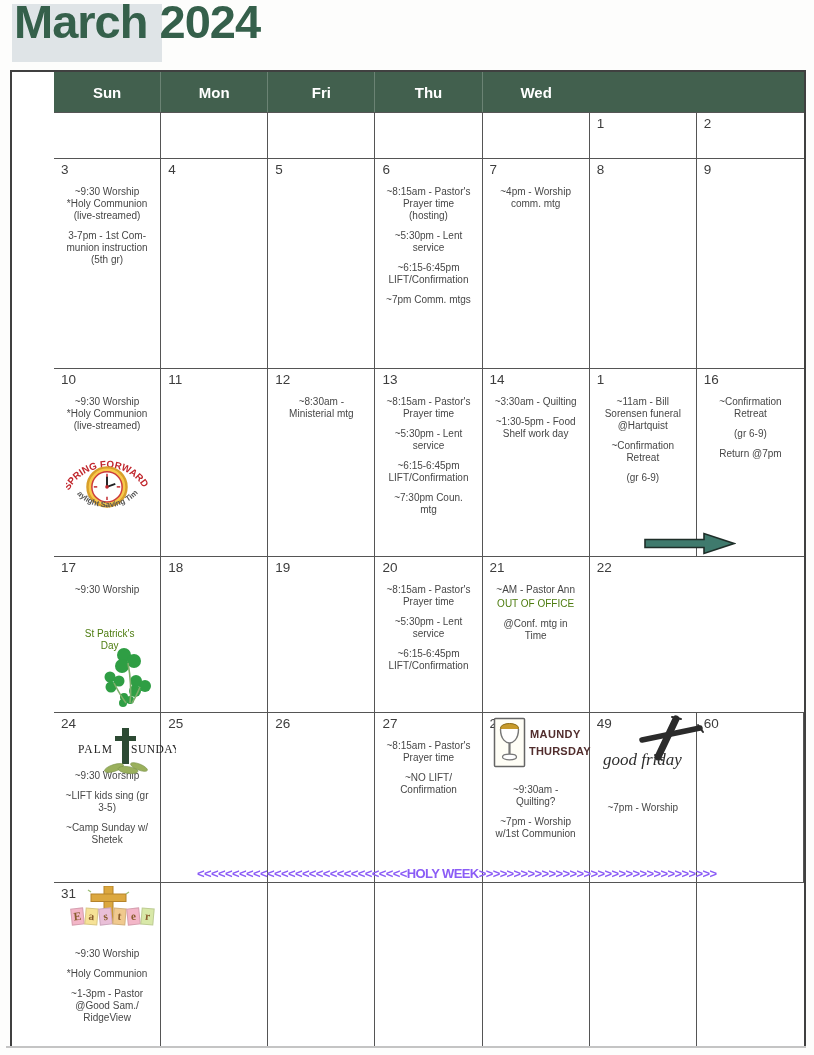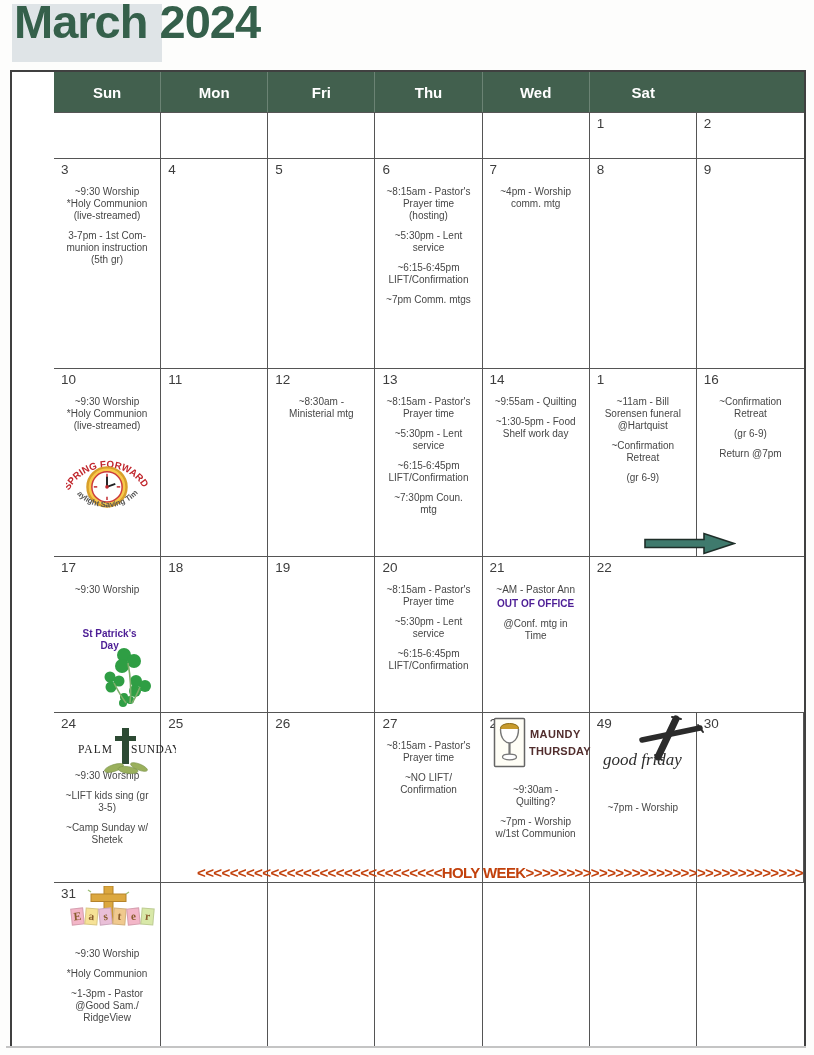--- a/index.html
+++ b/index.html
@@ -20,29 +20,29 @@
   .hcell:last-child{border-right:none;}
 
   .wrow{display:grid;grid-template-columns:repeat(7,1fr);position:relative;
        border-top:1px solid #555;}
   .cell{border-right:1px solid #555;position:relative;overflow:visible;box-sizing:border-box;}
   .cell:last-child{border-right:none;}
   .dnum{font-size:13.5px;color:#3d3d3d;padding:3px 0 0 7px;height:16px;line-height:15px;}
   .events{text-align:center;font-size:10px;color:#474747;line-height:1.2;padding:0 2px;}
   .event{white-space:pre-line;margin:8px 0;}
   .event.left{text-align:center;padding-left:5px;}
-  .event.b{font-weight:bold;color:#4c1d95;}
+  .event.b{font-weight:normal;color:#4d7c0f;}
   .event.push{margin-top:32px;}
   .event.tight{margin-top:-6px;}
 
   .gabs{position:absolute;z-index:2;line-height:0;}
   .gflow{display:flex;justify-content:center;margin-top:2px;line-height:0;}
 
   .banner{position:absolute;left:143px;bottom:1px;z-index:2;white-space:nowrap;
-       font-weight:bold;font-size:15px;letter-spacing:-.6px;color:#c2410c;}
+       font-weight:bold;font-size:13px;letter-spacing:-.6px;color:#8b5cf6;}
 
   .easter-wrap{position:relative;width:82px;height:56px;}
   .easter-wrap svg{position:absolute;left:16px;top:0;}
   .easter-tiles{position:absolute;left:2px;top:22px;white-space:nowrap;}
   .etile{display:inline-block;width:11px;height:15px;margin:0 .5px;text-align:center;
        font-family:"Liberation Serif",serif;font-weight:bold;font-size:11.5px;
        line-height:15px;color:#8a5d2e;border:1px solid rgba(0,0,0,.12);}
 
   .bottom-line{position:absolute;left:6px;top:1046px;width:800px;height:2px;background:#c4c4c4;}
 </style>
@@ -52,21 +52,20 @@
 <div class="title-artifact"></div>
 <h1 id="title">March 2024</h1>
 
 <div id="calendar">
   <div id="weekday-row">
       <div class="hcell">Sun</div>
       <div class="hcell">Mon</div>
       <div class="hcell">Fri</div>
       <div class="hcell">Thu</div>
       <div class="hcell">Wed</div>
-      <div class="hcell">Sat</div>
     </div>
   <div id="grid">
       <div class="wrow" style="height: 45px;">
         <div class="cell">
           <div class="dnum"></div>
           <div class="events"></div>
         </div>
         <div class="cell">
           <div class="dnum"></div>
           <div class="events"></div>
@@ -193,21 +192,21 @@
 service</div>
             <div class="event">~6:15-6:45pm
 LIFT/Confirmation</div>
             <div class="event">~7:30pm Coun.
 mtg</div>
           </div>
         </div>
         <div class="cell">
           <div class="dnum">14</div>
           <div class="events">
-            <div class="event">~9:55am - Quilting</div>
+            <div class="event">~3:30am - Quilting</div>
             <div class="event">~1:30-5pm - Food
 Shelf work day</div>
           </div>
         </div>
         <div class="cell">
           <div class="dnum">1</div>
           <div class="gabs" style="right: -40px; bottom: 1px;">
   <svg width="92" height="23" viewBox="0 0 92 23">
     <polygon points="1,7.5 60,7.5 60,1.5 90,11.5 60,21.5 60,15.5 1,15.5" fill="#3f7a6d" stroke="#1f2e29" stroke-width="1.6"></polygon>
   </svg>
@@ -369,21 +368,21 @@
       <line x1="96" y1="10" x2="101" y2="17" stroke-width="2"></line>
     </g>
     <text x="1" y="50" font-family="Liberation Serif, serif" font-style="italic" font-size="17" fill="#2e2e2e">good friday</text>
   </svg>
 </div>
           <div class="events" style="padding-top: 62px;">
             <div class="event">~7pm - Worship</div>
           </div>
         </div>
         <div class="cell">
-          <div class="dnum">30</div>
+          <div class="dnum">60</div>
           <div class="events"></div>
         </div>
         <div class="banner">&lt;&lt;&lt;&lt;&lt;&lt;&lt;&lt;&lt;&lt;&lt;&lt;&lt;&lt;&lt;&lt;&lt;&lt;&lt;&lt;&lt;&lt;&lt;&lt;&lt;&lt;&lt;&lt;&lt;&lt;HOLY WEEK&gt;&gt;&gt;&gt;&gt;&gt;&gt;&gt;&gt;&gt;&gt;&gt;&gt;&gt;&gt;&gt;&gt;&gt;&gt;&gt;&gt;&gt;&gt;&gt;&gt;&gt;&gt;&gt;&gt;&gt;&gt;&gt;&gt;&gt;</div>
       </div>
       <div class="wrow" style="height: 163px;">
         <div class="cell">
           <div class="dnum">31</div>
           <div class="gabs" style="left: 14px; top: 3px;">
   <div class="easter-wrap">
     <svg width="48" height="38" viewBox="0 0 48 38">

